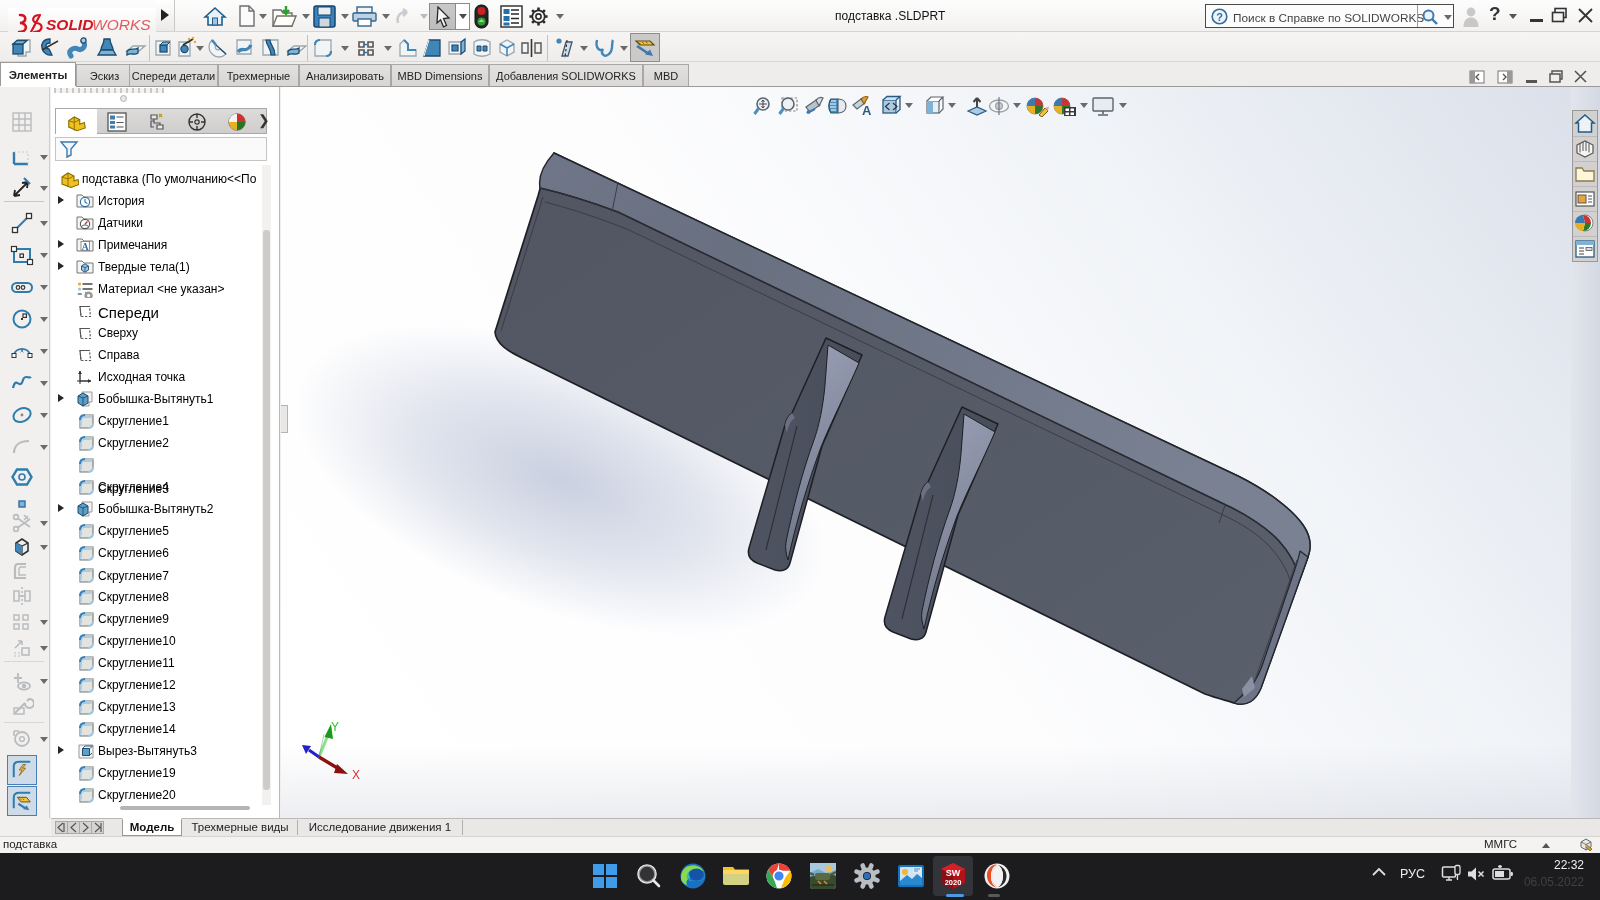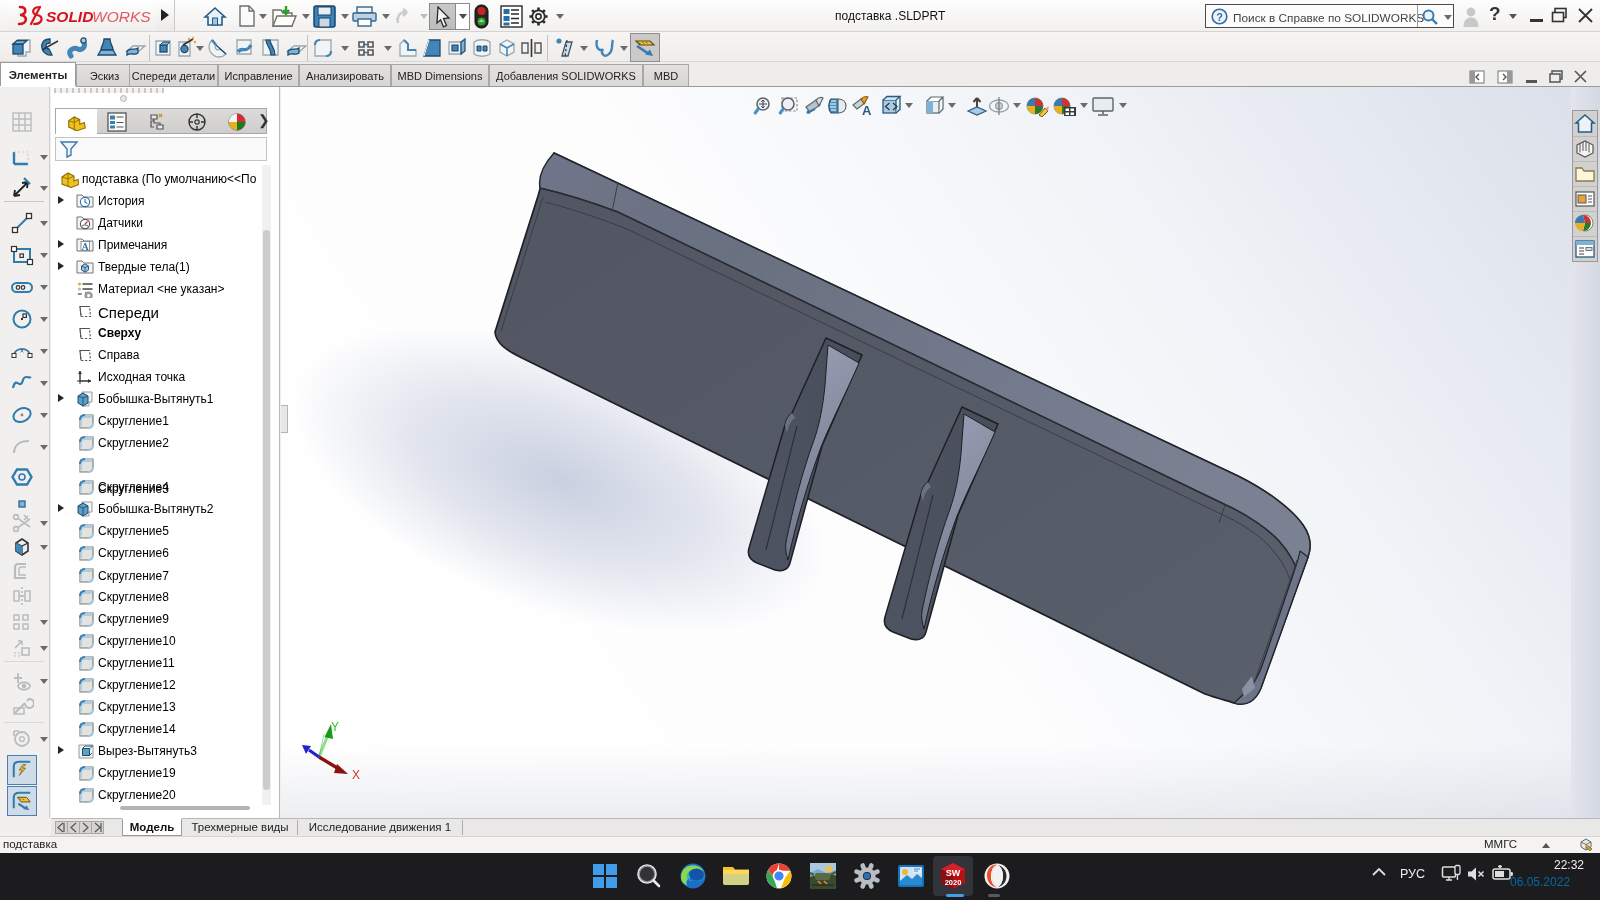--- a/index.html
+++ b/index.html
@@ -5,21 +5,21 @@
 html,body{width:1600px;height:900px;overflow:hidden;font-family:"Liberation Sans",sans-serif;-webkit-font-smoothing:antialiased}
 #root{position:absolute;left:0;top:0;width:1600px;height:900px;background:#f0efee}
 .ab{position:absolute}
 .vsep{width:1px;background:#c3c2c1}
 .tx{white-space:nowrap}
 </style></head><body>
 <div id="root">
 
 <div class="ab" style="left:0;top:0;width:1600px;height:32px;background:linear-gradient(#fdfdfd,#f2f1ef);border-bottom:1px solid #d5d4d2"></div>
 
-<div class="ab" style="left:8px;top:0;width:148px;height:31px;background:linear-gradient(#ffffff,#efeeec)">
+<div class="ab" style="left:8px;top:8px;width:148px;height:31px;background:linear-gradient(#ffffff,#efeeec)">
 <svg class="ab" style="left:2px;top:3px" width="144" height="26" viewBox="0 0 144 26">
  <g fill="none" stroke="#d5121f" stroke-width="2.6" stroke-linecap="round">
   <path d="M10 4 C 17 4 17 11 10 12 C 18 12 18 21 9 21"></path>
   <path d="M30 4 C 22 4 21 11 27 12 C 34 13 33 21 24 21 M30 4 L 21 21" stroke-width="2.2"></path>
  </g>
  <text x="36" y="19" font-size="15.5" font-weight="bold" font-style="italic" fill="#d5121f" font-family="Liberation Sans">SOLID</text>
  <text x="82" y="19" font-size="15.5" font-style="italic" fill="#e05a64" font-family="Liberation Sans">WORKS</text>
 </svg>
 </div>
 <div class="ab" style="left:156px;top:0;width:1px;height:31px;background:#c9c8c6"></div>
@@ -227,21 +227,21 @@
       <rect x="-1" y="-1" width="26" height="26" fill="#cbcac8"></rect>
       <path d="M3 5 L17 5 L21 9 L7 9 Z" fill="#f0c43c" stroke="#5a4a10" stroke-width="1.2"></path>
       <path d="M6 6.6 l1.5 1.5 M9.5 6.2 l1.5 1.5 M13 5.8 l1.5 1.5" stroke="#5a4a10" stroke-width="1"></path>
       <path d="M4 10 L16 18" stroke="#3a7ab0" stroke-width="2.6"></path>
       <path d="M20 20 L12 18.5 L17 13.5 Z" fill="#3a7ab0"></path>
     </svg>
     <div class="ab" style="left:0;top:62px;width:1600px;height:25px;background:#eeedec"></div>
     <div class="ab tx" style="left:0px;top:62px;width:76px;height:25px;background:#fff;border:1px solid #9b9a98;border-bottom:none;font-size:11.5px;font-weight:bold;color:#222;text-align:center;line-height:24px">Элементы</div>
     <div class="ab tx" style="left:76px;top:64px;width:57px;height:23px;background:linear-gradient(#e2e1df,#d6d5d3);border:1px solid #a8a7a5;border-bottom:none;font-size:11px;color:#222;text-align:center;line-height:22px">Эскиз</div>
     <div class="ab tx" style="left:129px;top:64px;width:89px;height:23px;background:linear-gradient(#e2e1df,#d6d5d3);border:1px solid #a8a7a5;border-bottom:none;font-size:11px;color:#222;text-align:center;line-height:22px">Спереди детали</div>
-    <div class="ab tx" style="left:218px;top:64px;width:81px;height:23px;background:linear-gradient(#e2e1df,#d6d5d3);border:1px solid #a8a7a5;border-bottom:none;font-size:11px;color:#222;text-align:center;line-height:22px">Исправление</div>
+    <div class="ab tx" style="left:218px;top:64px;width:81px;height:23px;background:linear-gradient(#e2e1df,#d6d5d3);border:1px solid #a8a7a5;border-bottom:none;font-size:11px;color:#222;text-align:center;line-height:22px">Трехмерные</div>
     <div class="ab tx" style="left:299px;top:64px;width:92px;height:23px;background:linear-gradient(#e2e1df,#d6d5d3);border:1px solid #a8a7a5;border-bottom:none;font-size:11px;color:#222;text-align:center;line-height:22px">Анализировать</div>
     <div class="ab tx" style="left:391px;top:64px;width:98px;height:23px;background:linear-gradient(#e2e1df,#d6d5d3);border:1px solid #a8a7a5;border-bottom:none;font-size:11px;color:#222;text-align:center;line-height:22px">MBD Dimensions</div>
     <div class="ab tx" style="left:489px;top:64px;width:154px;height:36px;background:linear-gradient(#e2e1df,#d6d5d3);border:1px solid #a8a7a5;border-bottom:none;font-size:11px;color:#222;text-align:center;line-height:22px">Добавления SOLIDWORKS</div>
     <div class="ab tx" style="left:643px;top:64px;width:46px;height:23px;background:linear-gradient(#e2e1df,#d6d5d3);border:1px solid #a8a7a5;border-bottom:none;font-size:11px;color:#222;text-align:center;line-height:22px">MBD</div>
     <div class="ab" style="left:0;top:86px;width:1600px;height:1px;background:#9b9a98"></div>
     <div class="ab" style="left:0;top:86px;width:76px;height:1px;background:#fff"></div>
 <svg class="ab" style="left:1469px;top:70px" width="16" height="14" viewBox="0 0 16 14">
       <rect x="1" y="1" width="14" height="12" fill="#fff" stroke="#777"></rect>
       <rect x="1" y="1" width="5" height="12" fill="#999"></rect>
       <path d="M10 4 l-3 3 l3 3" fill="none" stroke="#555" stroke-width="1.4"></path>
@@ -486,21 +486,21 @@
     <div class="ab tx" style="left:98px;top:282px;font-size:12px;color:#000;">Материал &lt;не указан&gt;</div>
     <svg class="ab" style="left:76px;top:301px" width="19" height="19" viewBox="0 0 19 19">
       <path d="M4 5.5 L13.5 5.5 L14.5 15.5 L5 15.5 Z" fill="none" stroke="#555" stroke-width="1.1" stroke-dasharray="2.2 1.6"></path>
       <path d="M4 5.5 L13.5 5.5 M4 5.5 L5 15.5" stroke="#555" stroke-width="1.1"></path>
     </svg>
     <div class="ab tx" style="left:98px;top:304px;font-size:15px;color:#000;">Спереди</div>
     <svg class="ab" style="left:76px;top:323px" width="19" height="19" viewBox="0 0 19 19">
       <path d="M4 5.5 L13.5 5.5 L14.5 15.5 L5 15.5 Z" fill="none" stroke="#555" stroke-width="1.1" stroke-dasharray="2.2 1.6"></path>
       <path d="M4 5.5 L13.5 5.5 M4 5.5 L5 15.5" stroke="#555" stroke-width="1.1"></path>
     </svg>
-    <div class="ab tx" style="left:98px;top:326px;font-size:12px;color:#000;font-weight:bold;">Сверху</div>
+    <div class="ab tx" style="left:98px;top:326px;font-size:12px;color:#000;">Сверху</div>
     <svg class="ab" style="left:76px;top:345px" width="19" height="19" viewBox="0 0 19 19">
       <path d="M4 5.5 L13.5 5.5 L14.5 15.5 L5 15.5 Z" fill="none" stroke="#555" stroke-width="1.1" stroke-dasharray="2.2 1.6"></path>
       <path d="M4 5.5 L13.5 5.5 M4 5.5 L5 15.5" stroke="#555" stroke-width="1.1"></path>
     </svg>
     <div class="ab tx" style="left:98px;top:348px;font-size:12px;color:#000;">Справа</div>
     <svg class="ab" style="left:76px;top:367px" width="19" height="19" viewBox="0 0 19 19">
       <path d="M4 4 L4 14 L15 14" fill="none" stroke="#333" stroke-width="1.4"></path>
       <path d="M4 4 l-2 3 h4 z" fill="#333"></path>
       <path d="M15 14 l-3 -2 v4 z" fill="#333"></path>
       <path d="M4 14 L4 17 M1 14 L4 14" stroke="#333" stroke-width="1"></path>
@@ -991,13 +991,13 @@
       <path d="M2 6.5 h3.5 L10 2.5 V15.5 L5.5 11.5 H2 Z" fill="#dedede"></path>
       <path d="M12.5 6.5 l5 5 M17.5 6.5 l-5 5" stroke="#dedede" stroke-width="1.5"></path>
     </svg>
     <svg class="ab" style="left:1490px;top:865px" width="24" height="18" viewBox="0 0 24 18">
       <rect x="3" y="4" width="17" height="10" rx="2" fill="none" stroke="#dedede" stroke-width="1.5"></rect>
       <rect x="20.5" y="7" width="2.4" height="4" rx="1" fill="#dedede"></rect>
       <rect x="5" y="6" width="9" height="6" fill="#dedede"></rect>
       <path d="M8 1.5 h4 M10 0 v3" stroke="#dedede" stroke-width="1.6"></path>
     </svg>
     <div class="ab tx" style="left:1524px;top:858px;width:60px;font-size:12px;color:#eee;text-align:right">22:32</div>
-    <div class="ab tx" style="left:1510px;top:875px;width:74px;font-size:12px;color:#0369a1;">06.05.2022</div>
+    <div class="ab tx" style="left:1510px;top:875px;width:74px;font-size:12px;color:#404040;text-align:right">06.05.2022</div>
   </div>
 </body></html>

